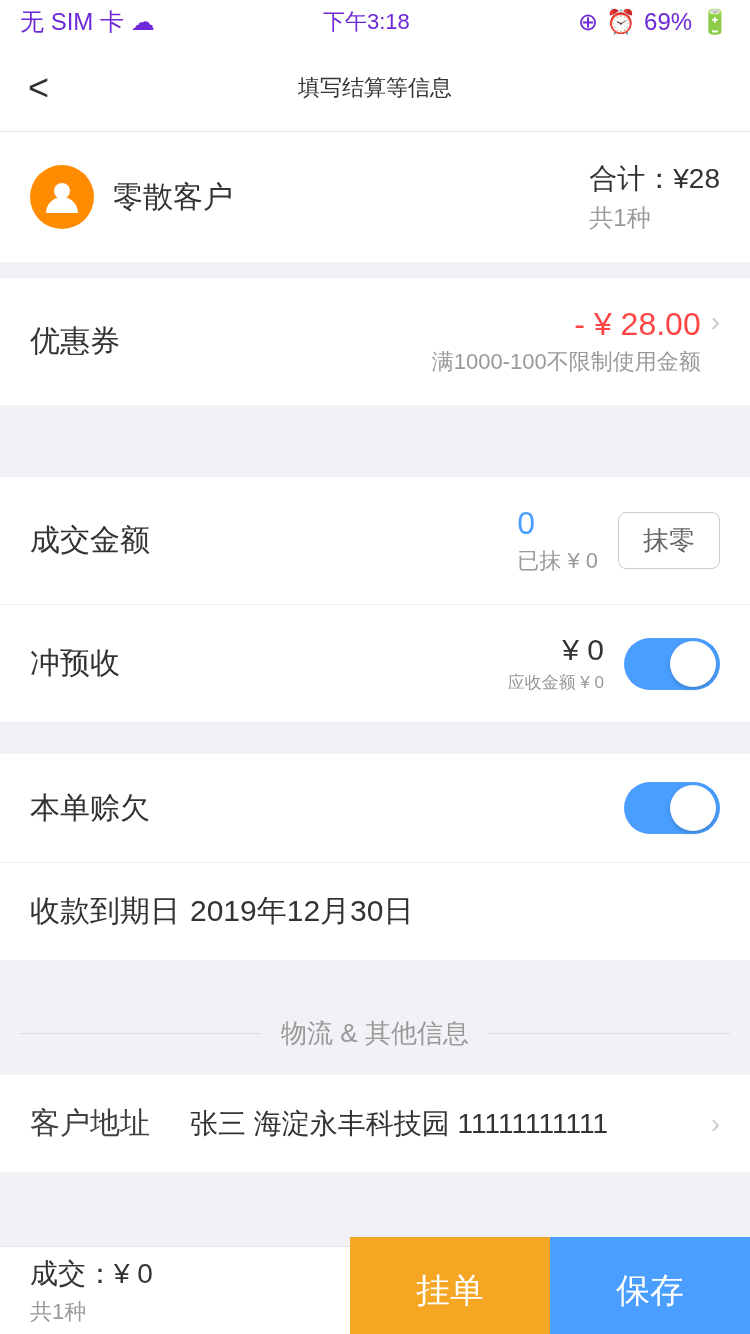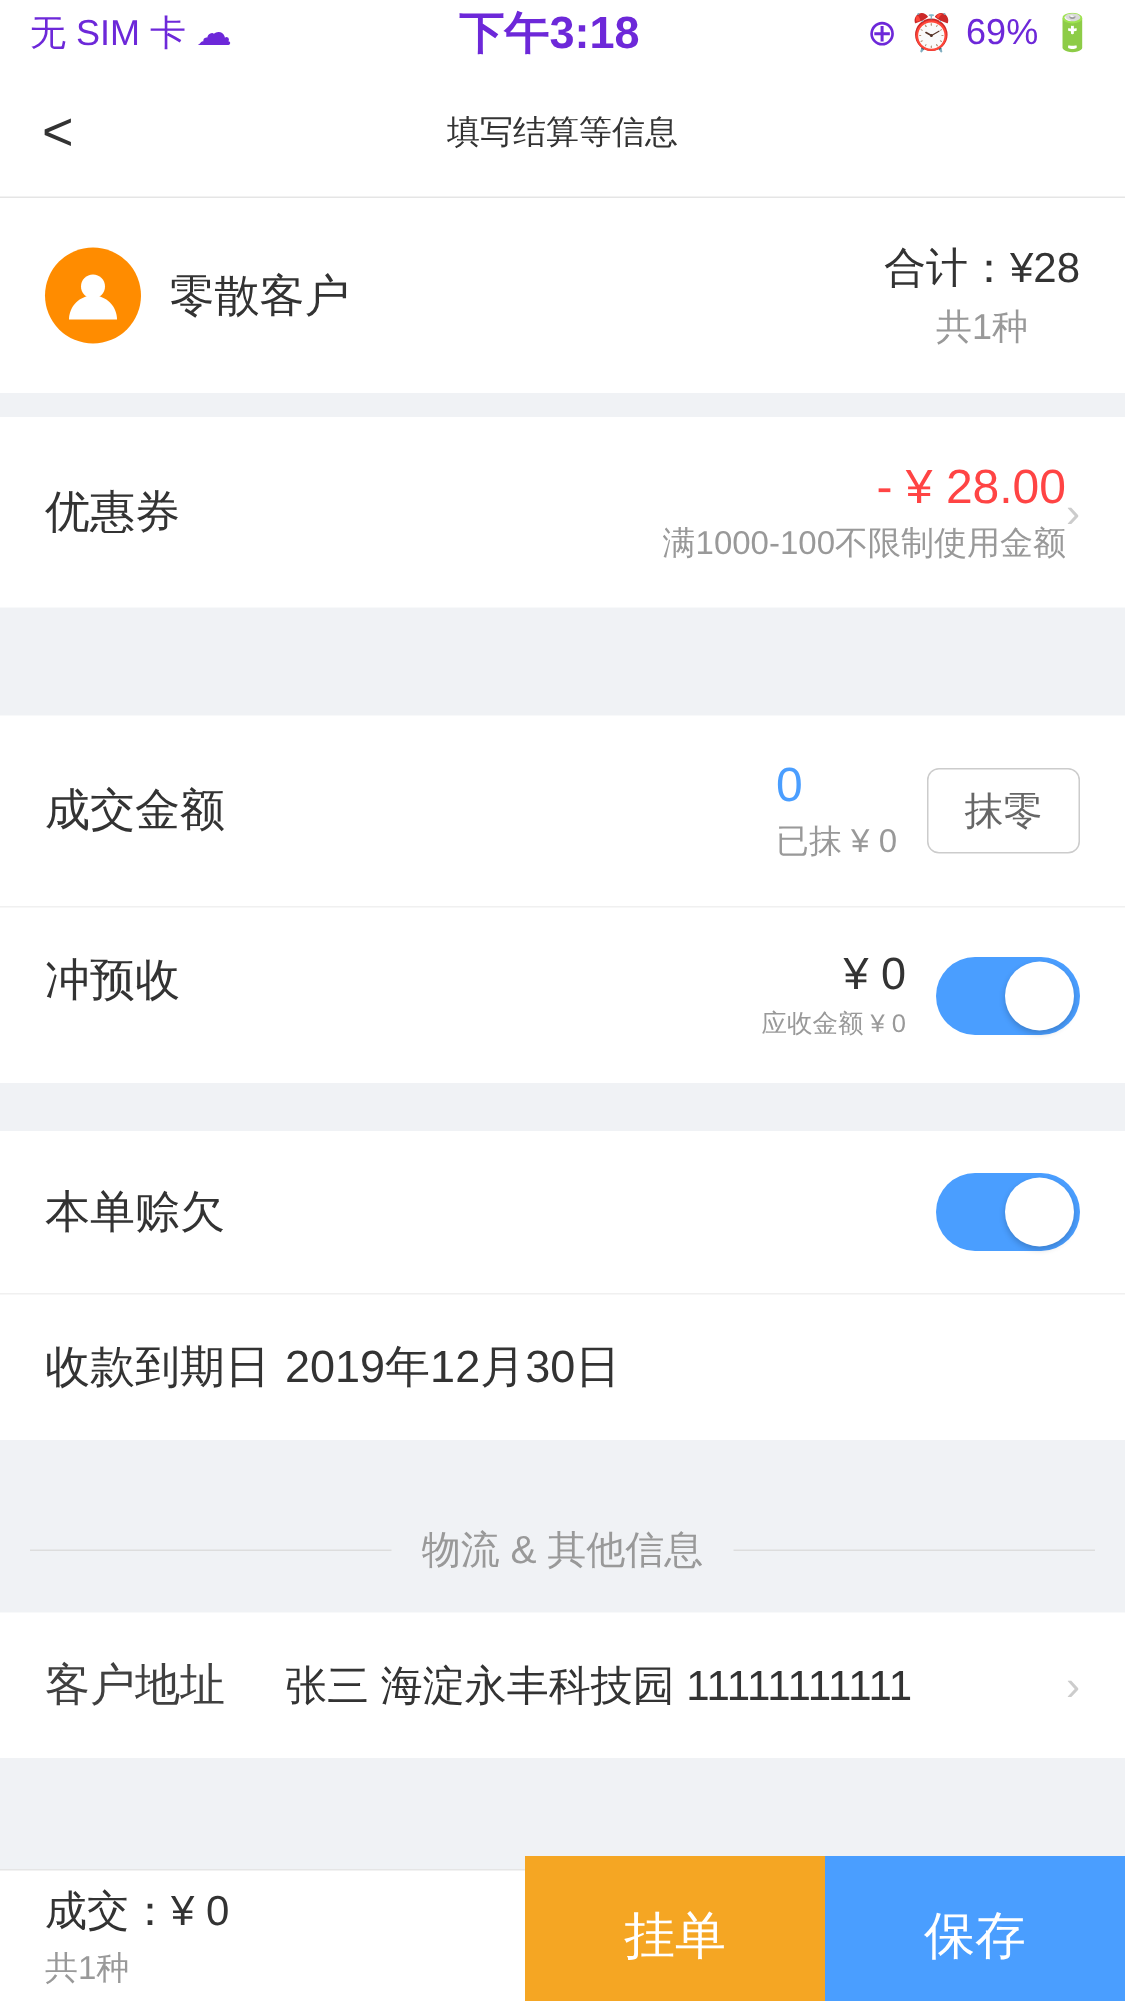--- a/index.html
+++ b/index.html
@@ -19,21 +19,21 @@
       height: 44px;
       background: #fff;
       display: flex;
       align-items: center;
       justify-content: space-between;
       padding: 0 20px;
       font-size: 24px;
       color: #6d28d9;
     }
     .status-left { display: flex; align-items: center; gap: 10px; }
-    .status-center { font-size: 30px; font-weight: 700; }
+    .status-center { font-size: 22px; font-weight: 400; }
     .status-right { display: flex; align-items: center; gap: 8px; font-size: 24px; }
 
     
     .nav-bar {
       width: 100%;
       height: 88px;
       background: #fff;
       display: flex;
       align-items: center;
       justify-content: center;
@@ -73,36 +73,36 @@
       width: 64px;
       height: 64px;
       border-radius: 50%;
       background: #ff8c00;
       display: flex;
       align-items: center;
       justify-content: center;
     }
     .customer-avatar svg { width: 40px; height: 40px; fill: #fff; }
     .customer-name { font-size: 30px; color: #333; }
-    .customer-right { text-align: center; }
+    .customer-right { text-align: left; }
     .customer-total { font-size: 28px; color: #333; }
     .customer-count { font-size: 24px; color: #999; margin-top: 4px; }
 
     
     .coupon-section {
       background: #fff;
       padding: 28px 30px;
       display: flex;
       align-items: center;
       justify-content: space-between;
       margin-bottom: 16px;
       cursor: pointer;
     }
     .coupon-label { font-size: 30px; color: #333; }
-    .coupon-right { display: flex; align-items: center; }
+    .coupon-right { display: flex; align-items: flex-start; gap: 10px; }
     .coupon-info { text-align: right; }
     .coupon-discount { font-size: 32px; color: #ff4444; font-weight: 500; }
     .coupon-desc { font-size: 22px; color: #999; margin-top: 4px; }
     .chevron { font-size: 28px; color: #ccc; }
 
     
     .section-divider {
       height: 16px;
       background: #f0f2f5;
     }
@@ -152,21 +152,21 @@
       background: #fff;
       position: absolute;
       top: 3px;
       right: 4px;
       box-shadow: 0 2px 4px rgba(0,0,0,0.2);
     }
 
     
     .charge-row {
       display: flex;
-      align-items: flex-start;
+      align-items: center;
       justify-content: space-between;
       padding: 28px 30px;
     }
     .charge-right { display: flex; align-items: center; gap: 20px; }
     .charge-amount-block { text-align: right; }
     .charge-main { font-size: 30px; color: #333; font-weight: 500; }
     .charge-sub { font-size: 17px; color: #999; margin-top: 4px; }
 
     
     .due-section {

